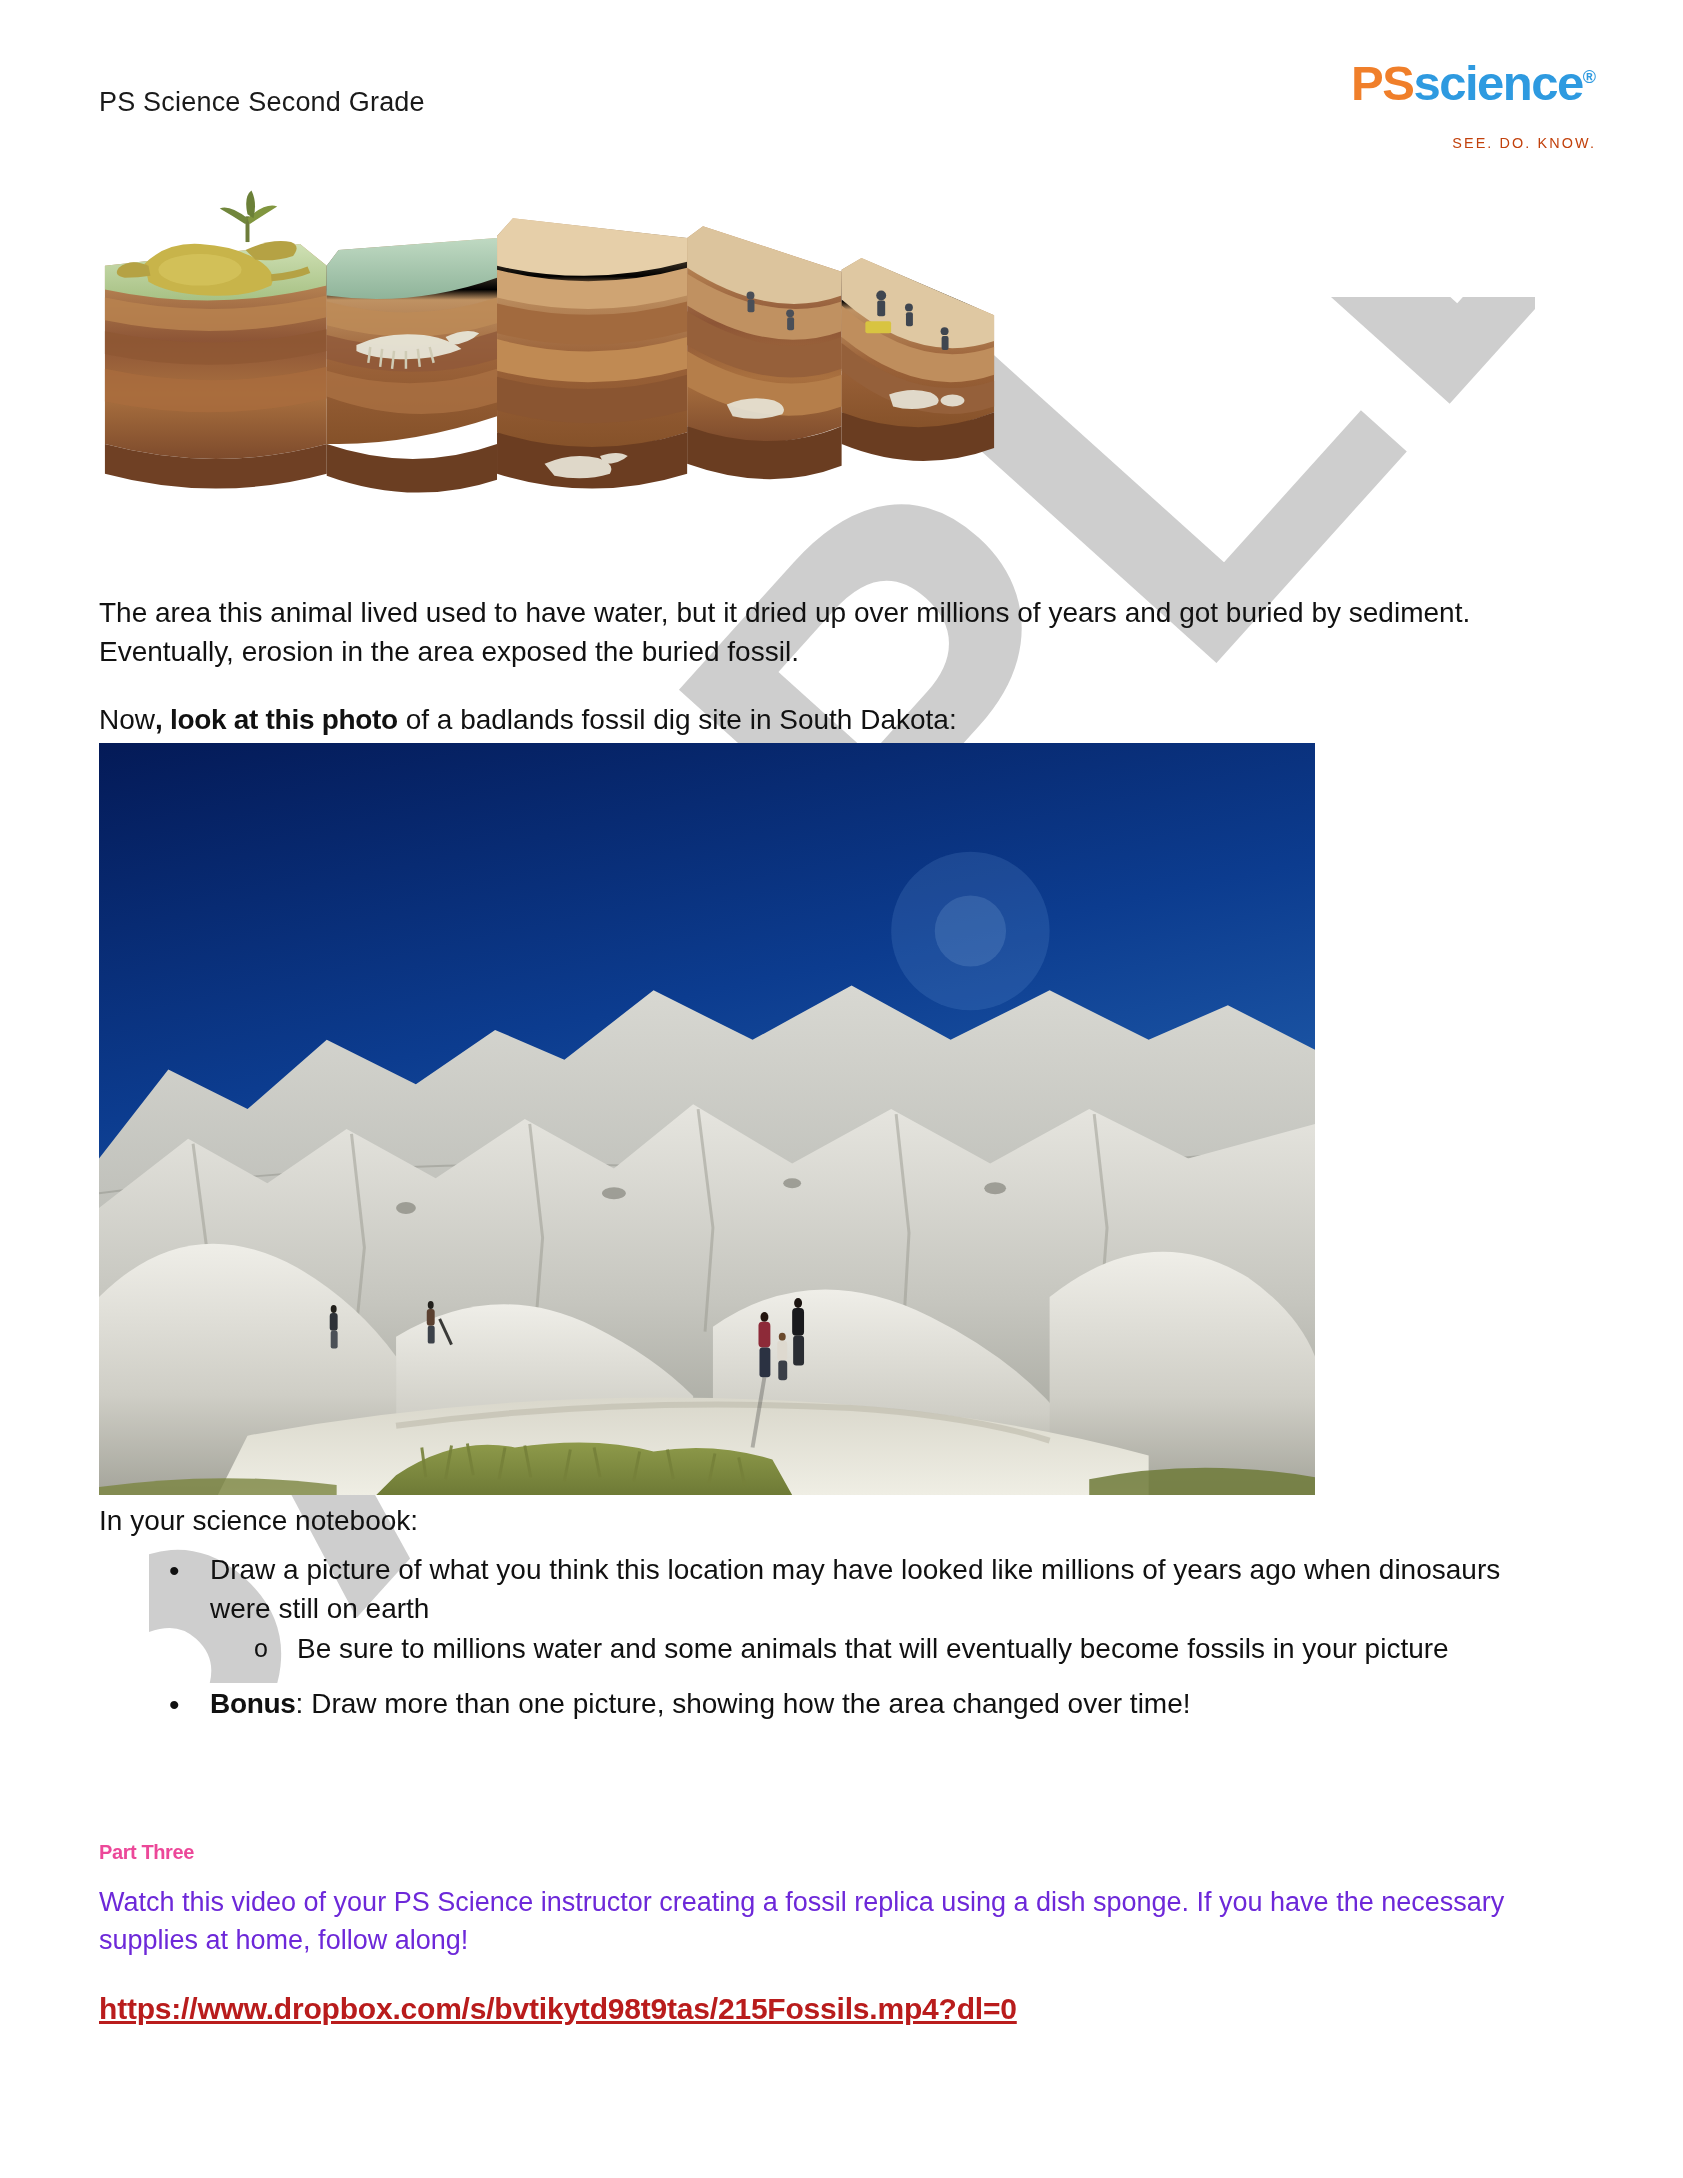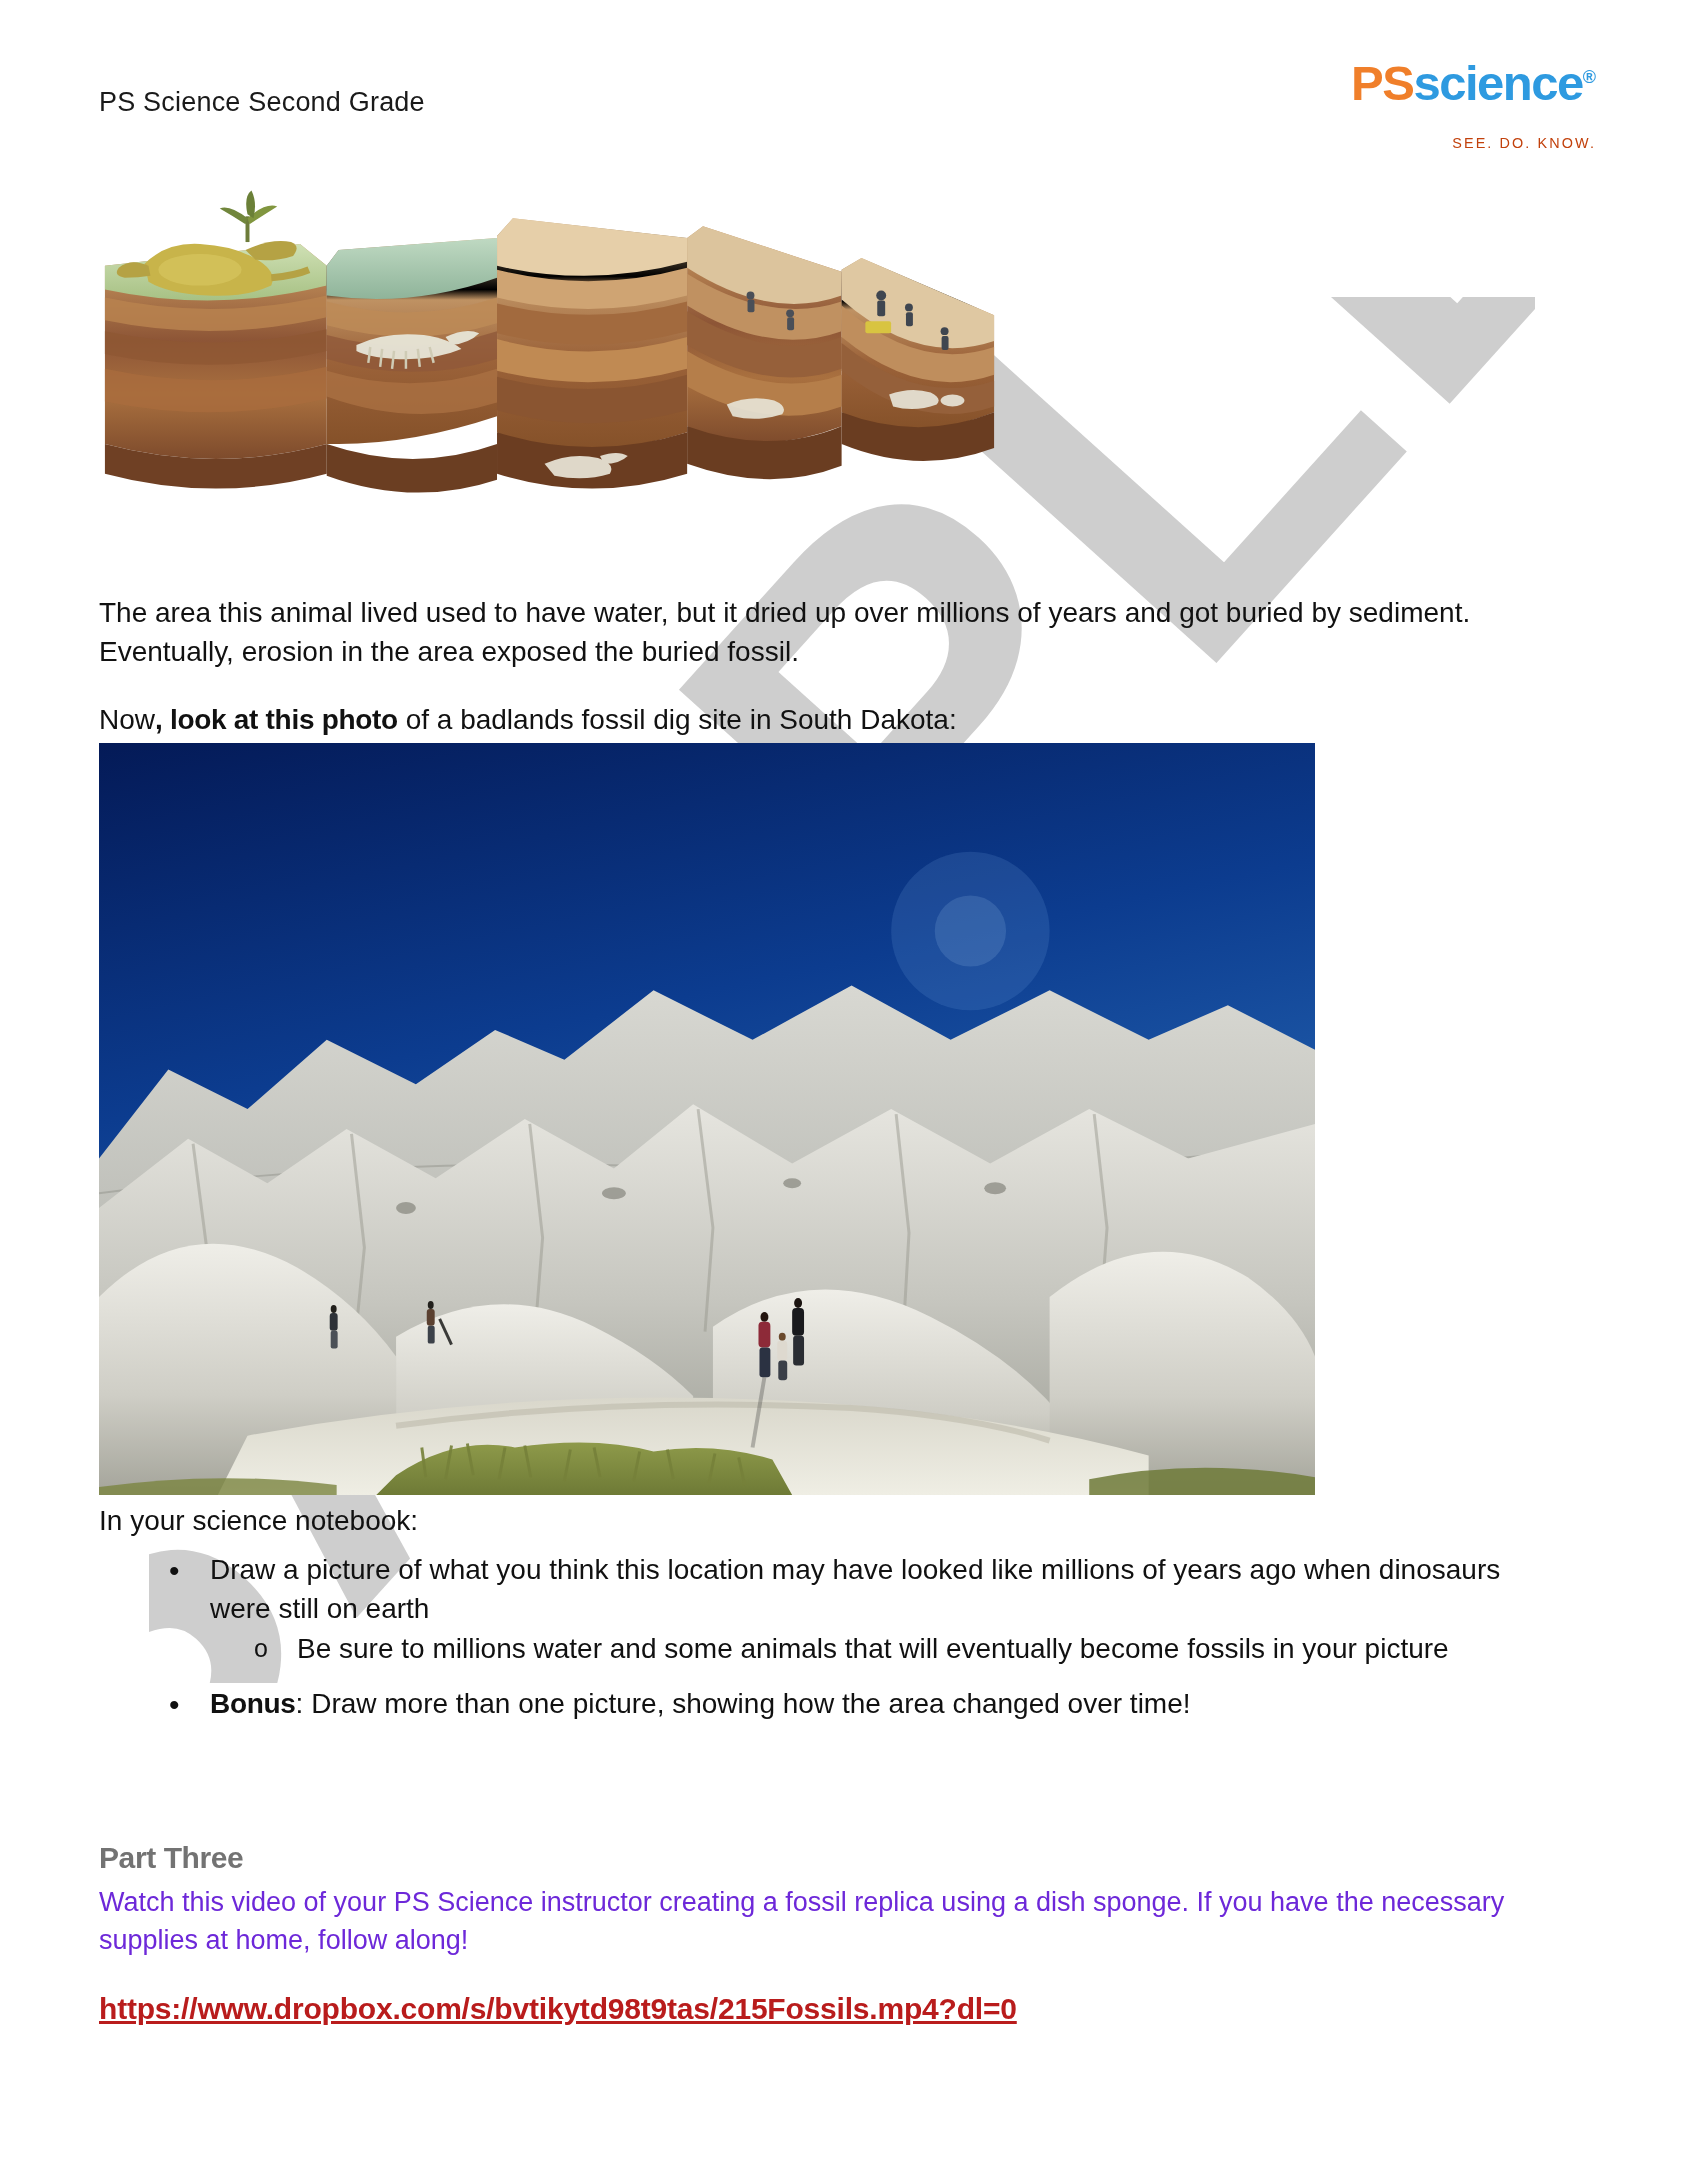--- a/index.html
+++ b/index.html
@@ -164,24 +164,24 @@
     font-size: 25px;
     line-height: 1.4;
   }
   .li-text { display: block; }
 
   
   .part-three-head {
     position: absolute;
     left: 99px;
     top: 1841px;
-    font-size: 30px;
+    font-size: 20px;
     font-weight: bold;
     letter-spacing: -0.4px;
-    color: #737373;
+    color: #ec4899;
     z-index: 10;
   }
   .part-three-body {
     position: absolute;
     left: 99px;
     top: 1884px;
     width: 1416px;
     font-size: 27px;
     line-height: 1.4;
     color: #6d28d9;

